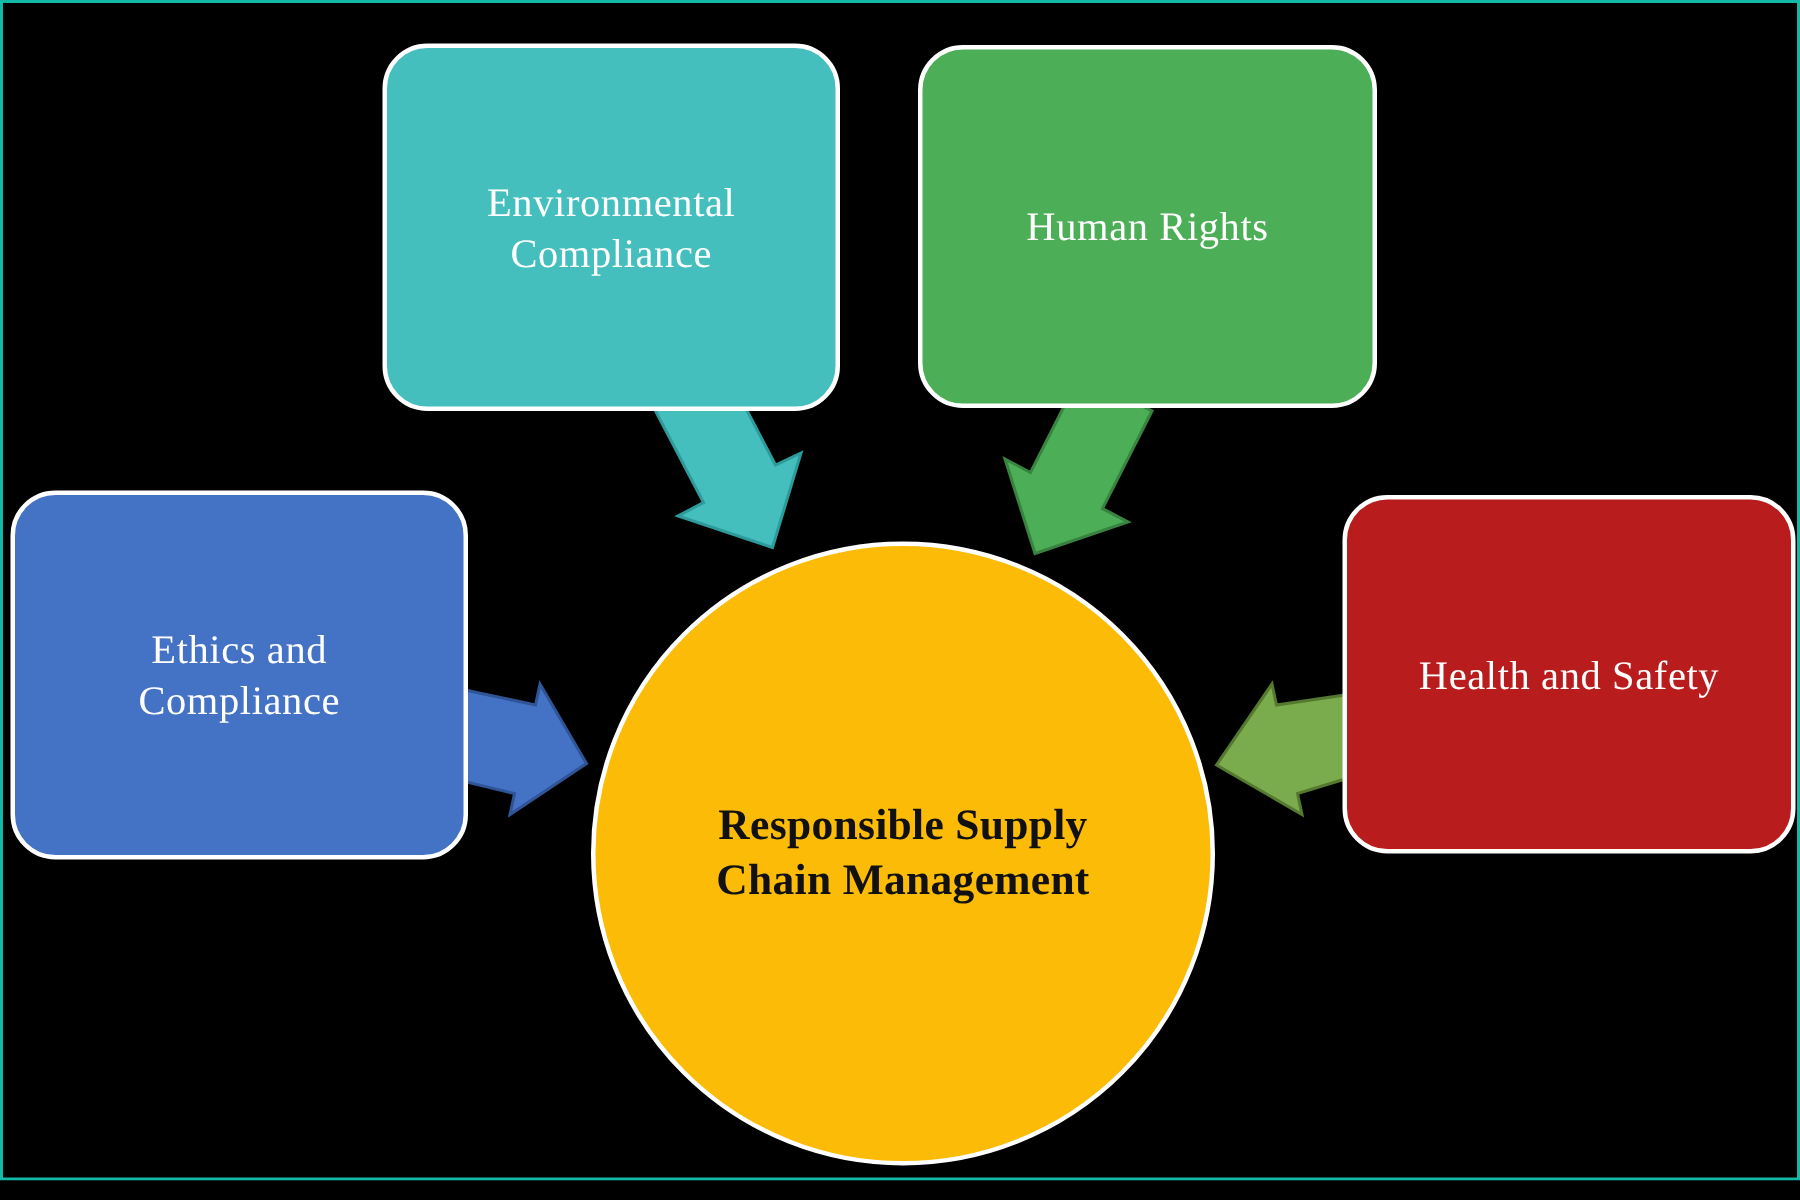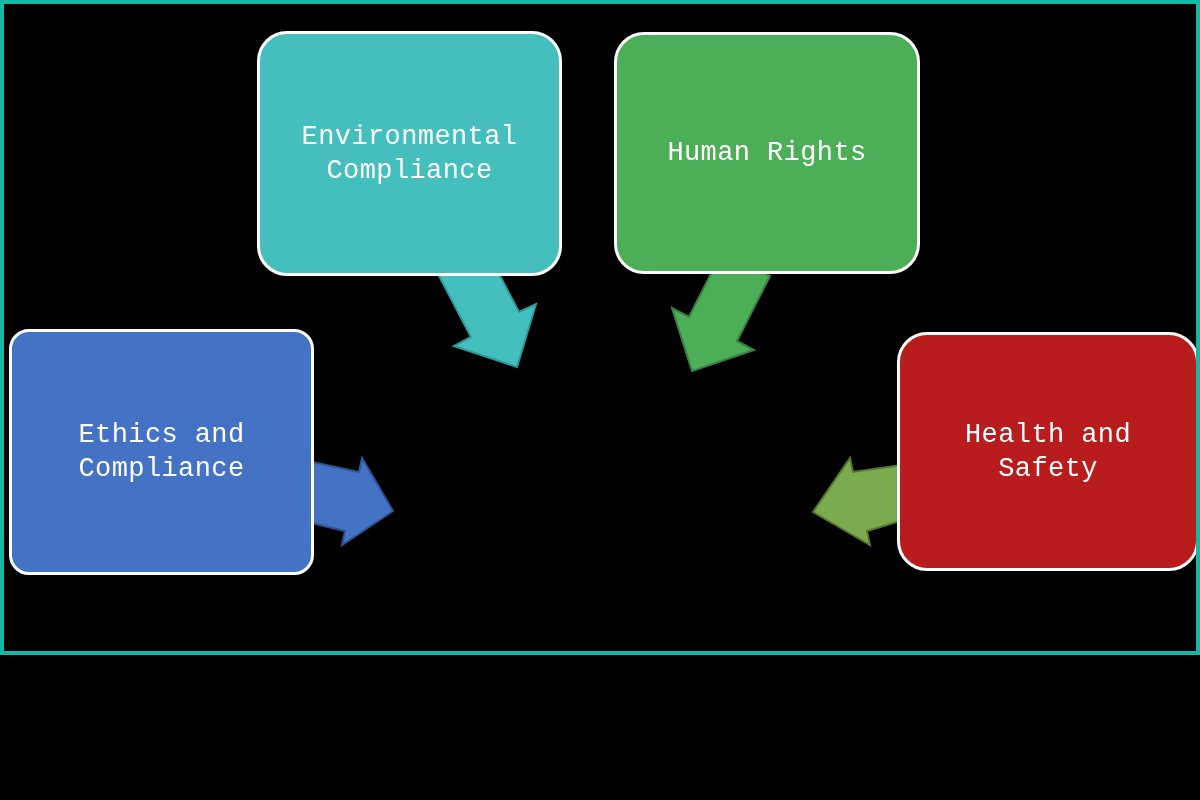--- a/index.html
+++ b/index.html
@@ -3,26 +3,26 @@
 <meta charset="utf-8">
 <style>
   html, body {
     margin: 0;
     padding: 0;
     background: #000;
   }
   .stage {
     position: relative;
     width: 1200px;
-    height: 655px;
+    height: 787px;
     background: #000;
-    border: 4px solid #14b8a6;
+    border: 2px solid #14b8a6;
     box-sizing: border-box;
     overflow: hidden;
-    font-family: Liberation Mono, monospace;
+    font-family: Liberation Serif, serif;
   }
   .arrow-layer {
     position: absolute;
     left: 0; top: 0;
     width: 1200px; height: 800px;
   }
   .node {
     position: absolute;
     border: 3px solid #fff;
     border-radius: 30px;
@@ -35,21 +35,21 @@
   .node-label {
     font-size: 27px;
     line-height: 34px;
     font-weight: 400;
     letter-spacing: 0.4px;
     white-space: pre-line;
     padding: 0 10px;
   }
   #node-environmental { left: 253px; top: 27px;  width: 305px; height: 245px; }
   #node-human-rights  { left: 610px; top: 28px;  width: 306px; height: 242px; }
-  #node-ethics        { left: 5px;   top: 325px; width: 305px; height: 246px; border-radius: 20px; }
+  #node-ethics        { left: 5px;   top: 325px; width: 305px; height: 246px; }
   #node-health        { left: 893px; top: 328px; width: 302px; height: 239px; }
   .center-circle {
     position: absolute;
     left: 392px; top: 359px;
     width: 416px; height: 416px;
     border-radius: 50%;
     border: 3px solid #fff;
     box-sizing: border-box;
     display: flex;
     align-items: center;
@@ -91,14 +91,18 @@
 
   <div class="node" id="node-ethics" style="background-color: rgb(68, 114, 196); border-color: rgb(255, 255, 255);">
     <span class="node-label" style="color: rgb(255, 255, 255);">Ethics and
 Compliance</span>
   </div>
 
   <div class="node" id="node-health" style="background-color: #b91c1c; border-color: rgb(255, 255, 255);">
     <span class="node-label" style="color: rgb(255, 255, 255);">Health and Safety</span>
   </div>
 
+  <div class="center-circle" style="background-color: rgb(251, 187, 7); border-color: rgb(255, 255, 255);">
+    <span class="center-label" style="color: rgb(17, 17, 17);">Responsible Supply
+Chain Management</span>
+  </div>
 
 </div>
 
 </body></html>

